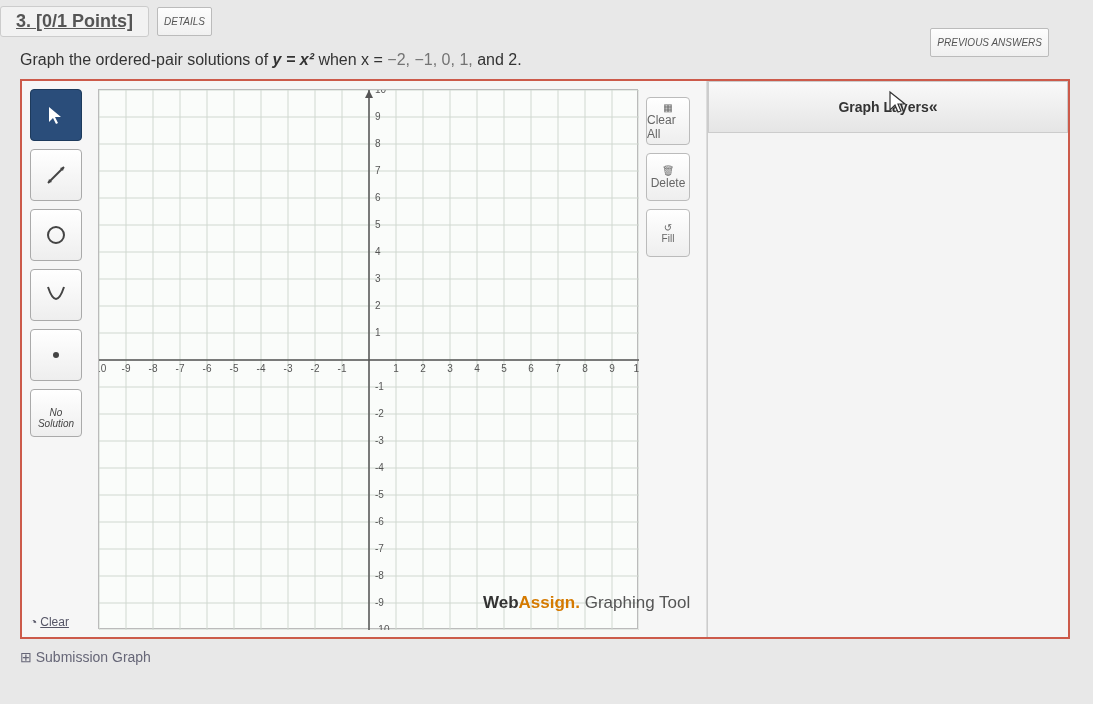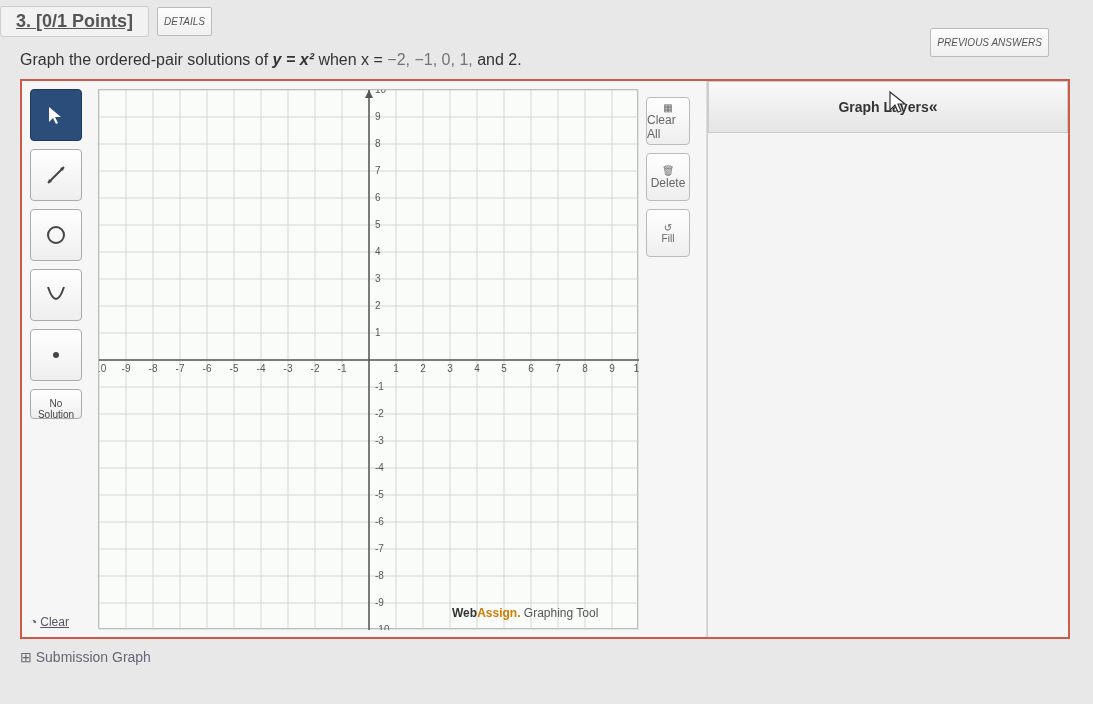--- a/index.html
+++ b/index.html
@@ -91,25 +91,26 @@
     font-size: 20px;
     color: #444;
   }
   .tool-btn.selected {
     background: #2a4d7a;
     color: #fff;
     border-color: #1d3a5c;
   }
   .no-solution {
     width: 52px;
-    height: 30px;
+    height: 48px;
     font-size: 10px;
     text-align: center;
     line-height: 1.1;
     padding-top: 10px;
+    font-style: italic;
   }
   .help-link {
     margin-top: auto;
     font-size: 12px;
     color: #556;
     cursor: pointer;
     display: flex;
     align-items: center;
     gap: 3px;
   }
@@ -136,24 +137,25 @@
     font-size: 10px;
     display: flex;
     flex-direction: column;
     align-items: center;
     justify-content: center;
     cursor: pointer;
     color: #666;
   }
   .footer-tool {
     position: absolute;
-    bottom: 17px;
+    bottom: 24px;
     left: 430px;
-    font-size: 12px;
+    font-size: 17px;
     color: #555;
+    padding-left: 31px;
   }
   .footer-tool b .wa1 { color: #333; }
   .footer-tool b .wa2 { color: #d57a00; }
   .layers-panel {
     flex: 1;
     background: #f4f4f4;
     border-left: 1px solid #ccc;
     position: relative;
   }
   .layers-header {

